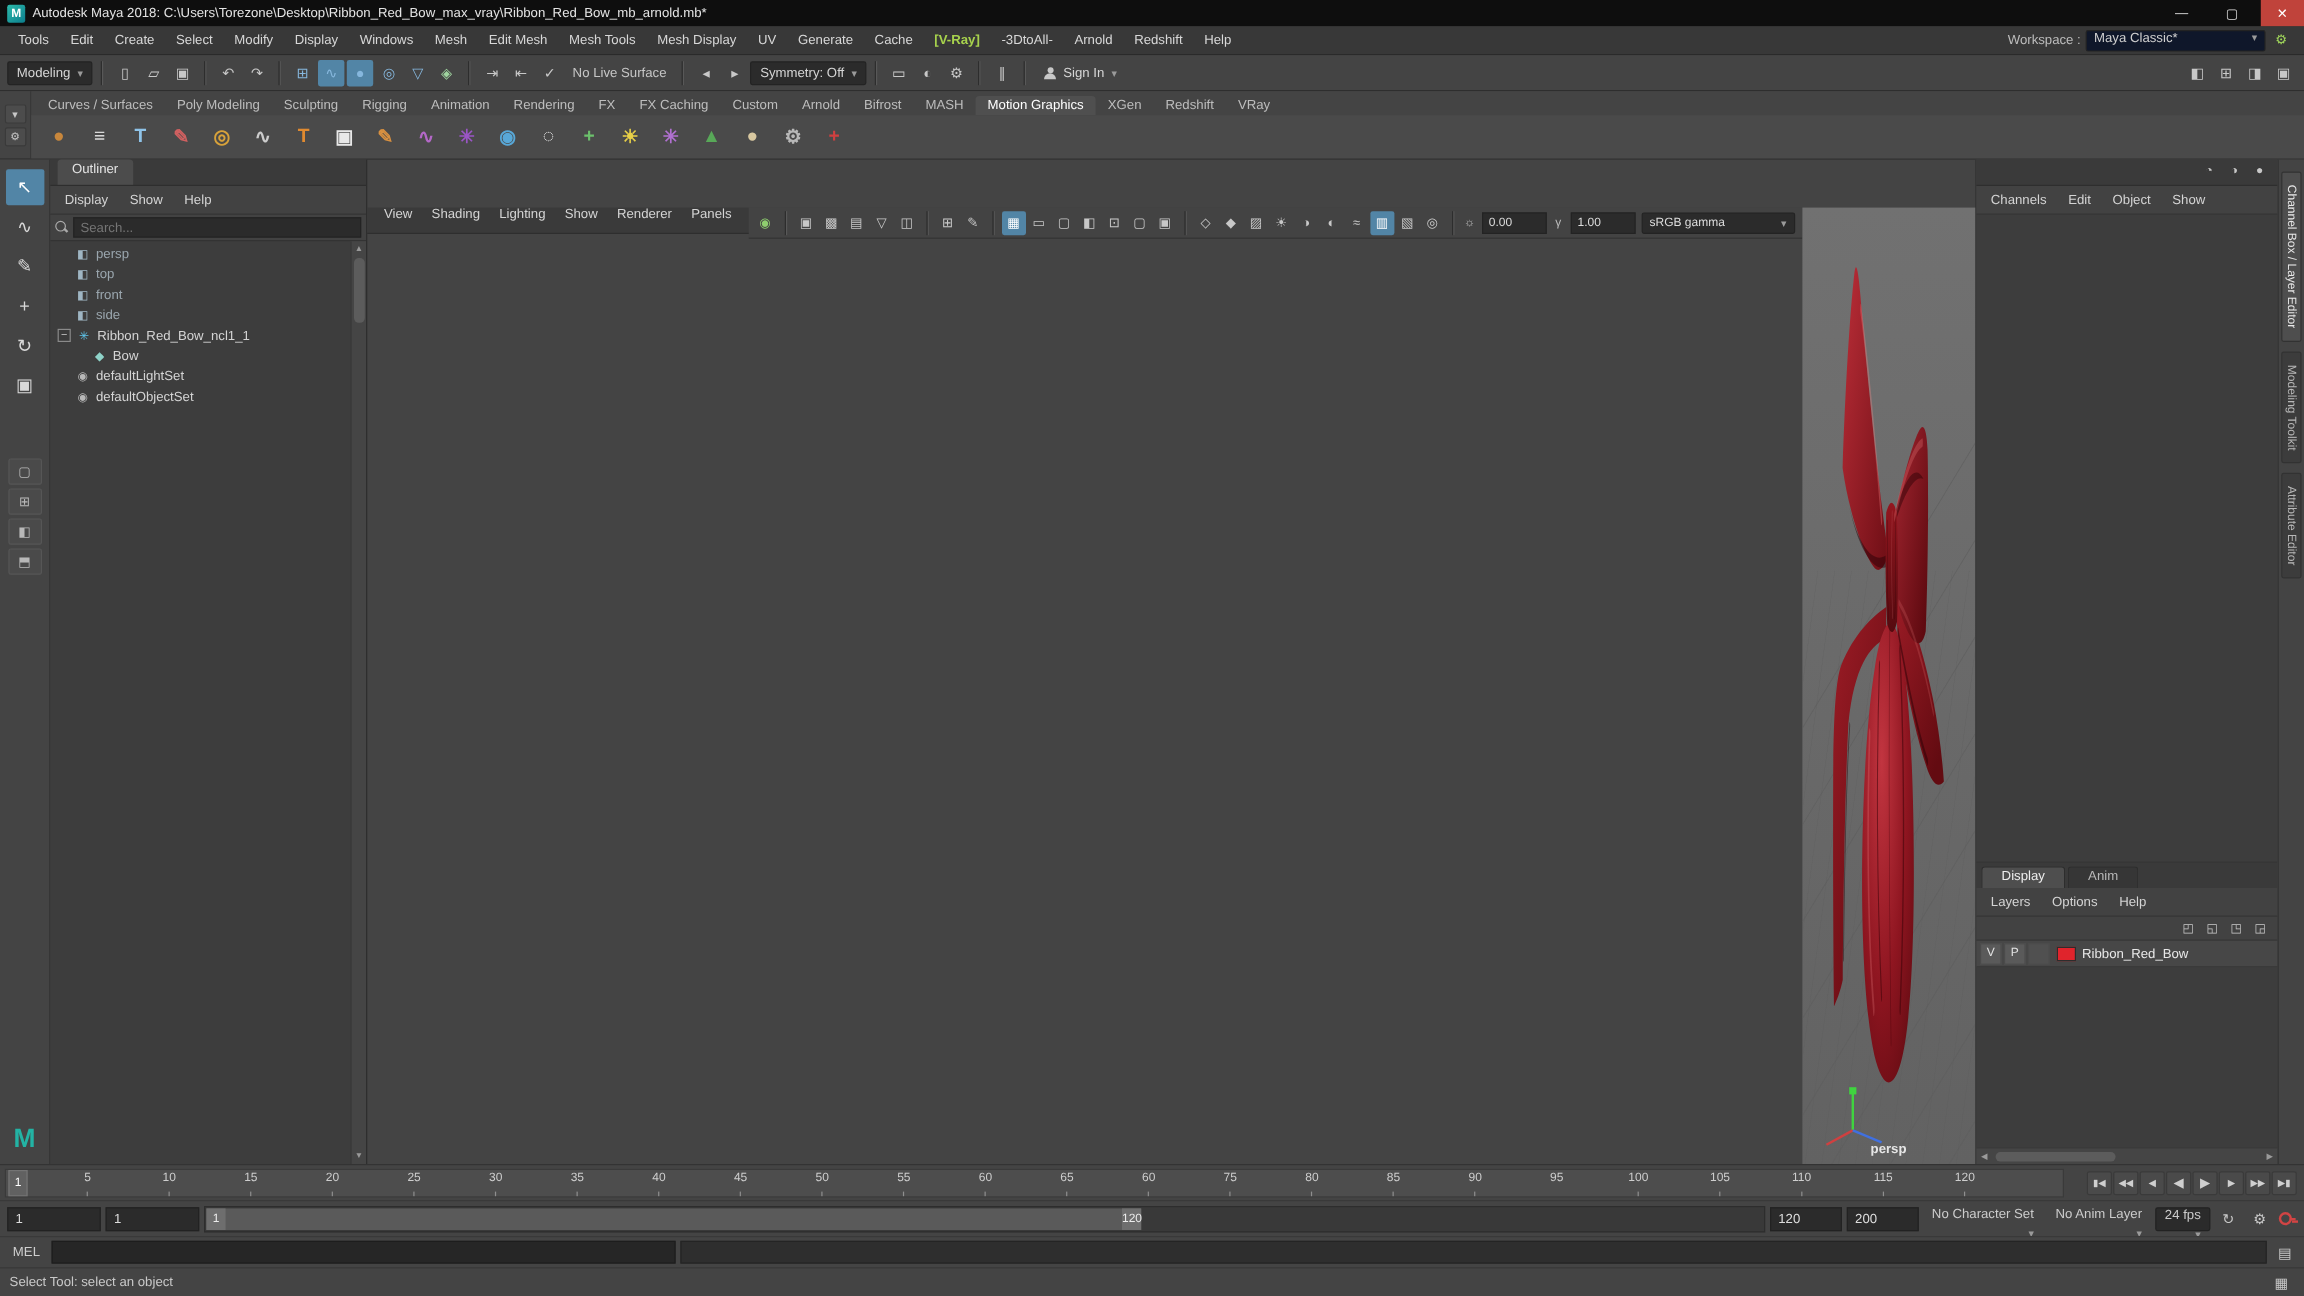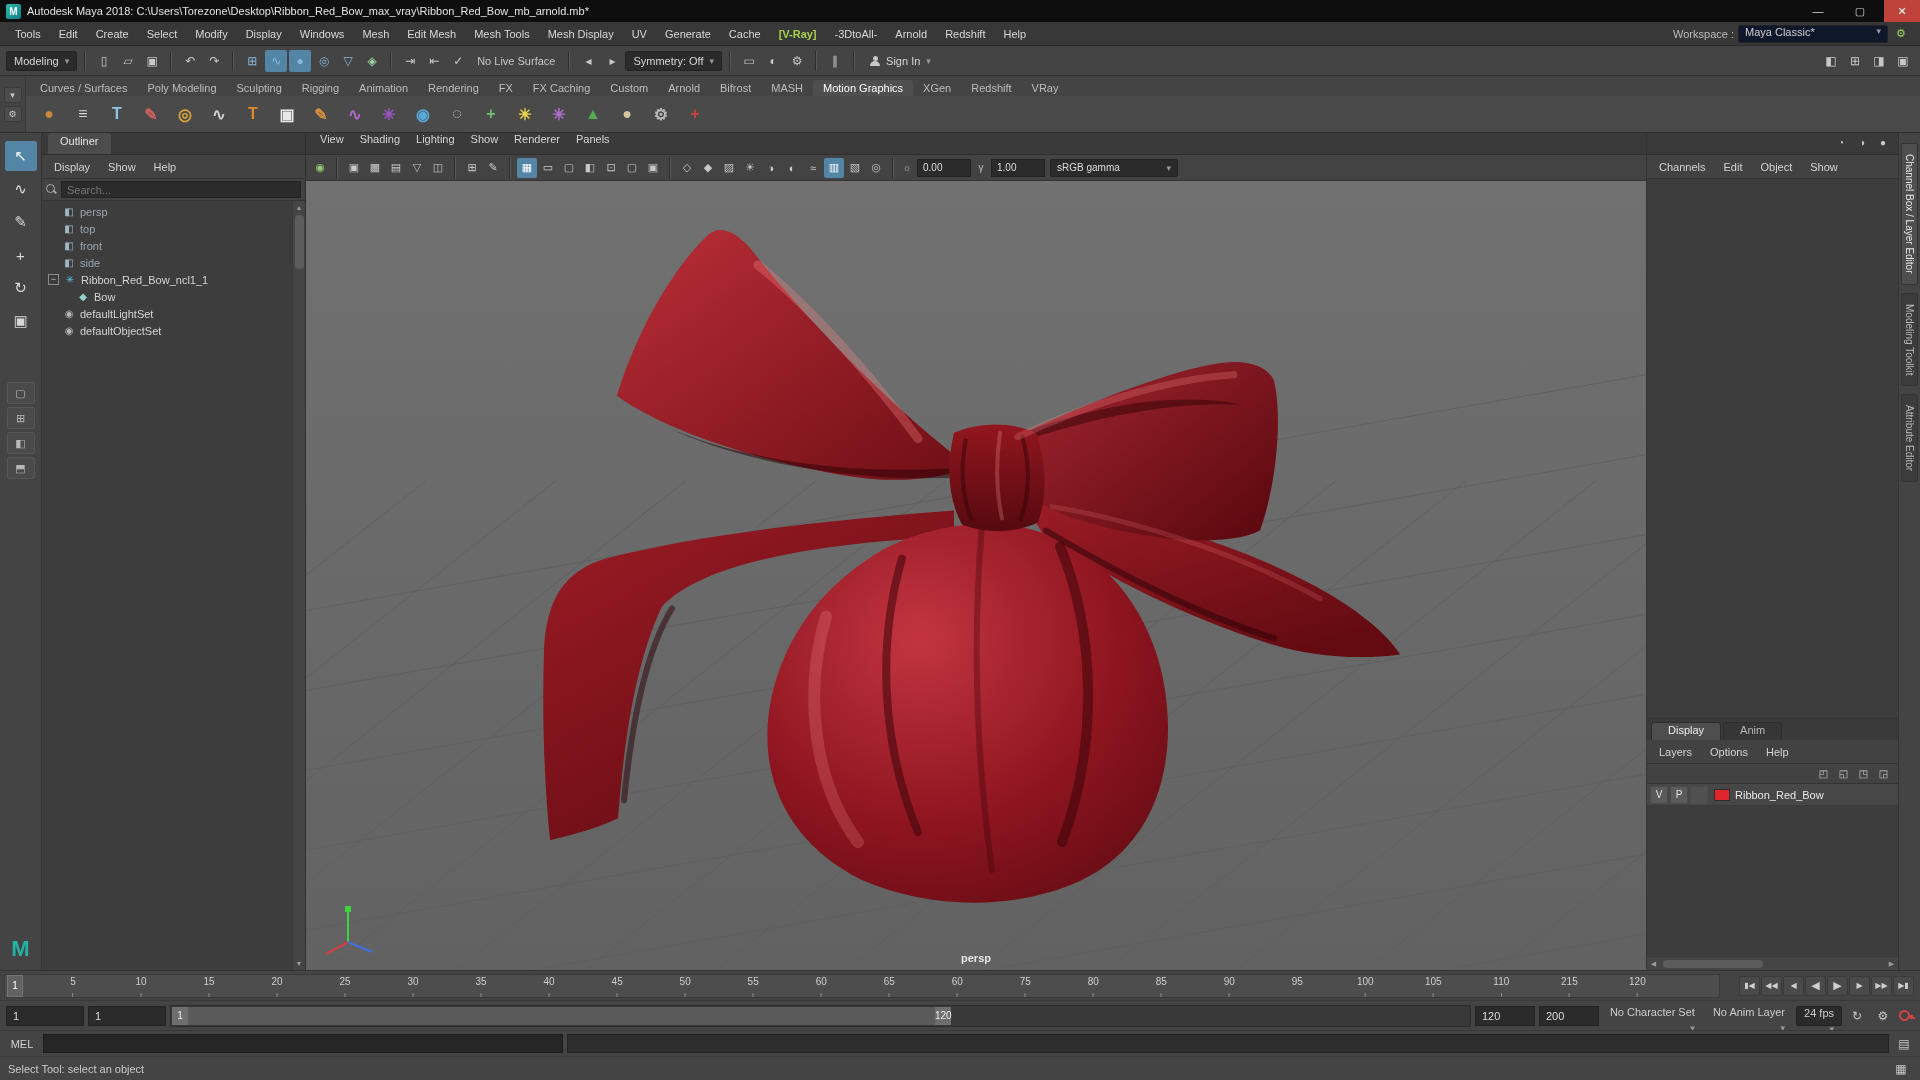--- a/index.html
+++ b/index.html
@@ -74,21 +74,21 @@
   .orow { height:17px; display:flex; align-items:center; gap:4px; color:#d4d4d4; white-space:nowrap; }
   .orow.dim { color:#9aa6ae; }
   .oicon { width:14px; text-align:center; font-size:10px; flex:0 0 auto; }
   .expander { width:11px; height:11px; border:1px solid #8a8a8a; background:#3a3a3a; color:#ccc; font-size:9px; line-height:9px; text-align:center; flex:0 0 auto; }
   .vscroll { width:13px; background:#454545; border-left:1px solid #383838; display:flex; flex-direction:column; align-items:center; }
   .sarrow { width:13px; height:13px; font-size:7px; color:#9a9a9a; display:flex; align-items:center; justify-content:center; }
   .sthumb { width:9px; height:54px; background:#5c5c5c; border-radius:4px; margin:1px 0; }
   .vscroll .spacer { flex:1; }
 
   
-  .viewport { flex:1; display:flex; flex-direction:column; min-width:0; }
+  .viewport { flex:1; display:flex; min-width:0;margin-top:40px; }
   .vp-menus { gap:0; }
   .vp-toolbar { height:26px; background:#434343; border-bottom:1px solid #333; display:flex; align-items:center; gap:1px; padding:0 4px; flex:0 0 auto; }
   .vp-toolbar .ibox { width:20px; height:20px; font-size:11px; }
   .vp-field { width:54px; height:18px; background:#2b2b2b; border:1px solid #232323; color:#ddd; display:flex; align-items:center; padding:0 5px; font-size:10px; margin:0 2px; }
   .vp-ficon { width:14px; text-align:center; color:#bbb; font-size:10px; }
   .vp-select { width:128px; height:18px; background:#2b2b2b; border:1px solid #232323; color:#ddd; display:flex; align-items:center; padding:0 6px; font-size:10px; margin:0 2px; border-radius:2px; }
   .vp-canvas { flex:1; position:relative; overflow:hidden; background:linear-gradient(#717171,#626262); }
   .scene { position:absolute; inset:0; width:100%; height:100%; }
   .cam-label { position:absolute; bottom:6px; left:0; width:100%; text-align:center; color:#e6e6e6; font-weight:bold; }
   .axis { position:absolute; left:8px; bottom:12px; }
@@ -648,21 +648,21 @@
           </div>
           <div class="tick" style="left: 83.3333%;">
             <div>105</div>
             <div class="mark"></div>
           </div>
           <div class="tick" style="left: 87.3016%;">
             <div>110</div>
             <div class="mark"></div>
           </div>
           <div class="tick" style="left: 91.2698%;">
-            <div>215</div>
+            <div>115</div>
             <div class="mark"></div>
           </div>
           <div class="tick" style="left: 95.2381%;">
             <div>120</div>
             <div class="mark"></div>
           </div>
         </div>
     </div>
     <div id="transport" class="transport">
         <div class="tbtn">▮◀</div>

